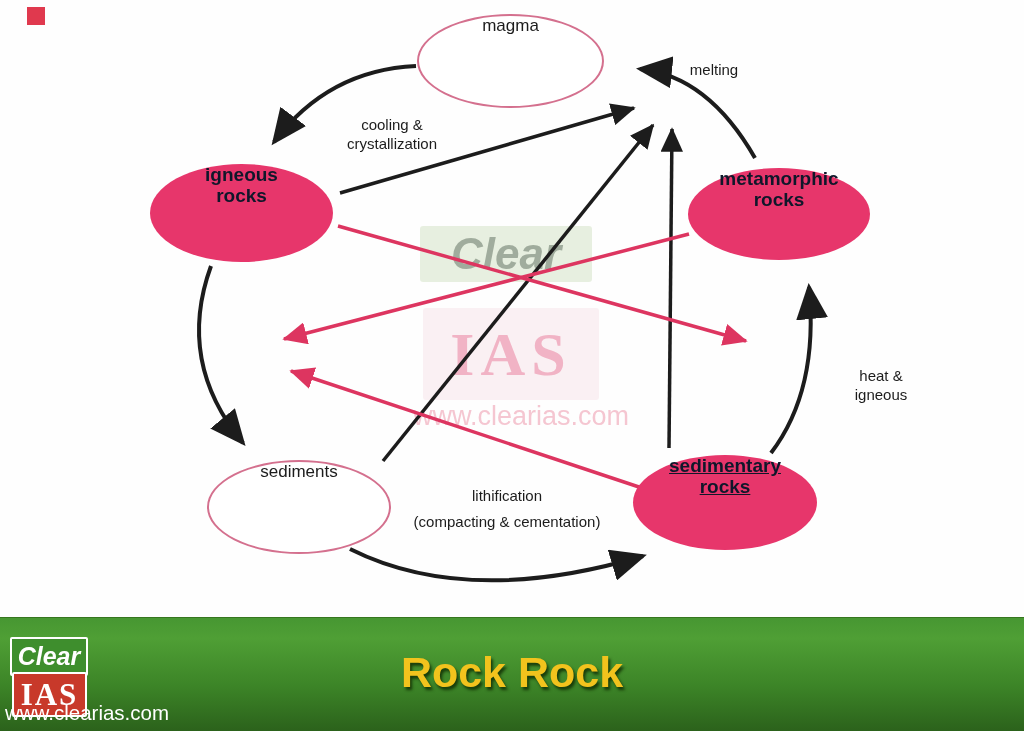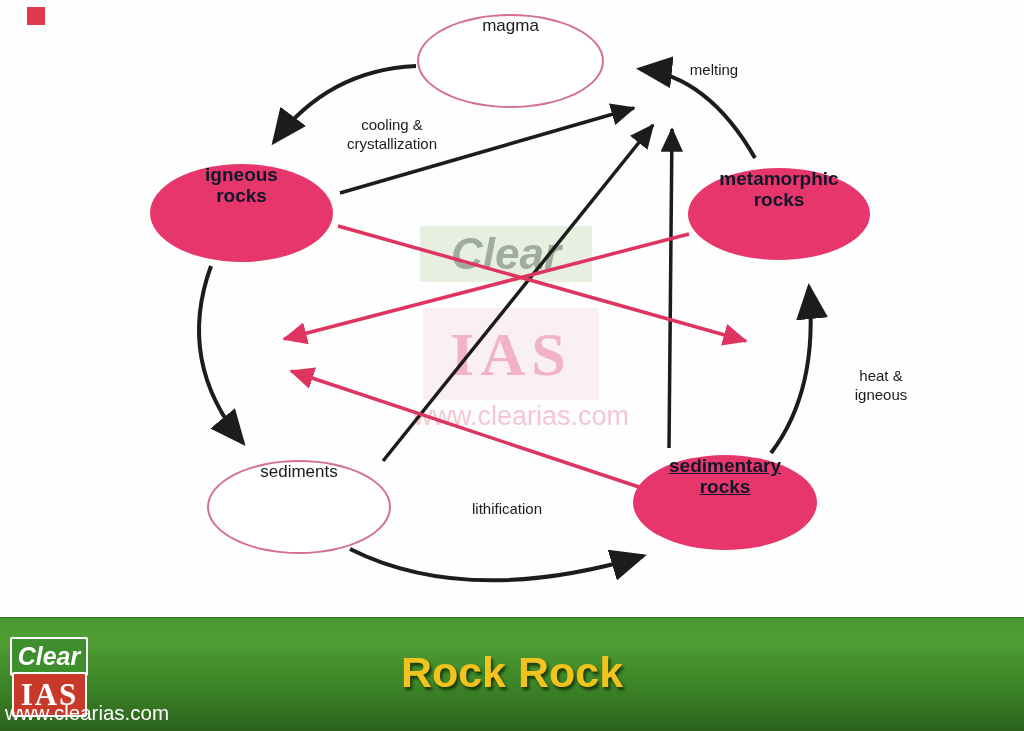--- a/index.html
+++ b/index.html
@@ -123,20 +123,21 @@
       <div>cooling &amp;</div>
       <div>crystallization</div>
     </div>
     <div class="plabel l-melting">melting</div>
     <div class="plabel l-heat">
       <div>heat &amp;</div>
       <div>igneous</div>
     </div>
     <div class="plabel l-lith">
       <div>lithification</div>
+      <div>(compacting &amp; cementation)</div>
     </div>
   </div>
 
   <div class="footer">
     <div class="logo-clear">Clear</div>
     <div class="logo-ias">IAS</div>
     <div class="footer-url">www.clearias.com</div>
     <div class="footer-title">Rock Rock</div>
   </div>
 </div>

